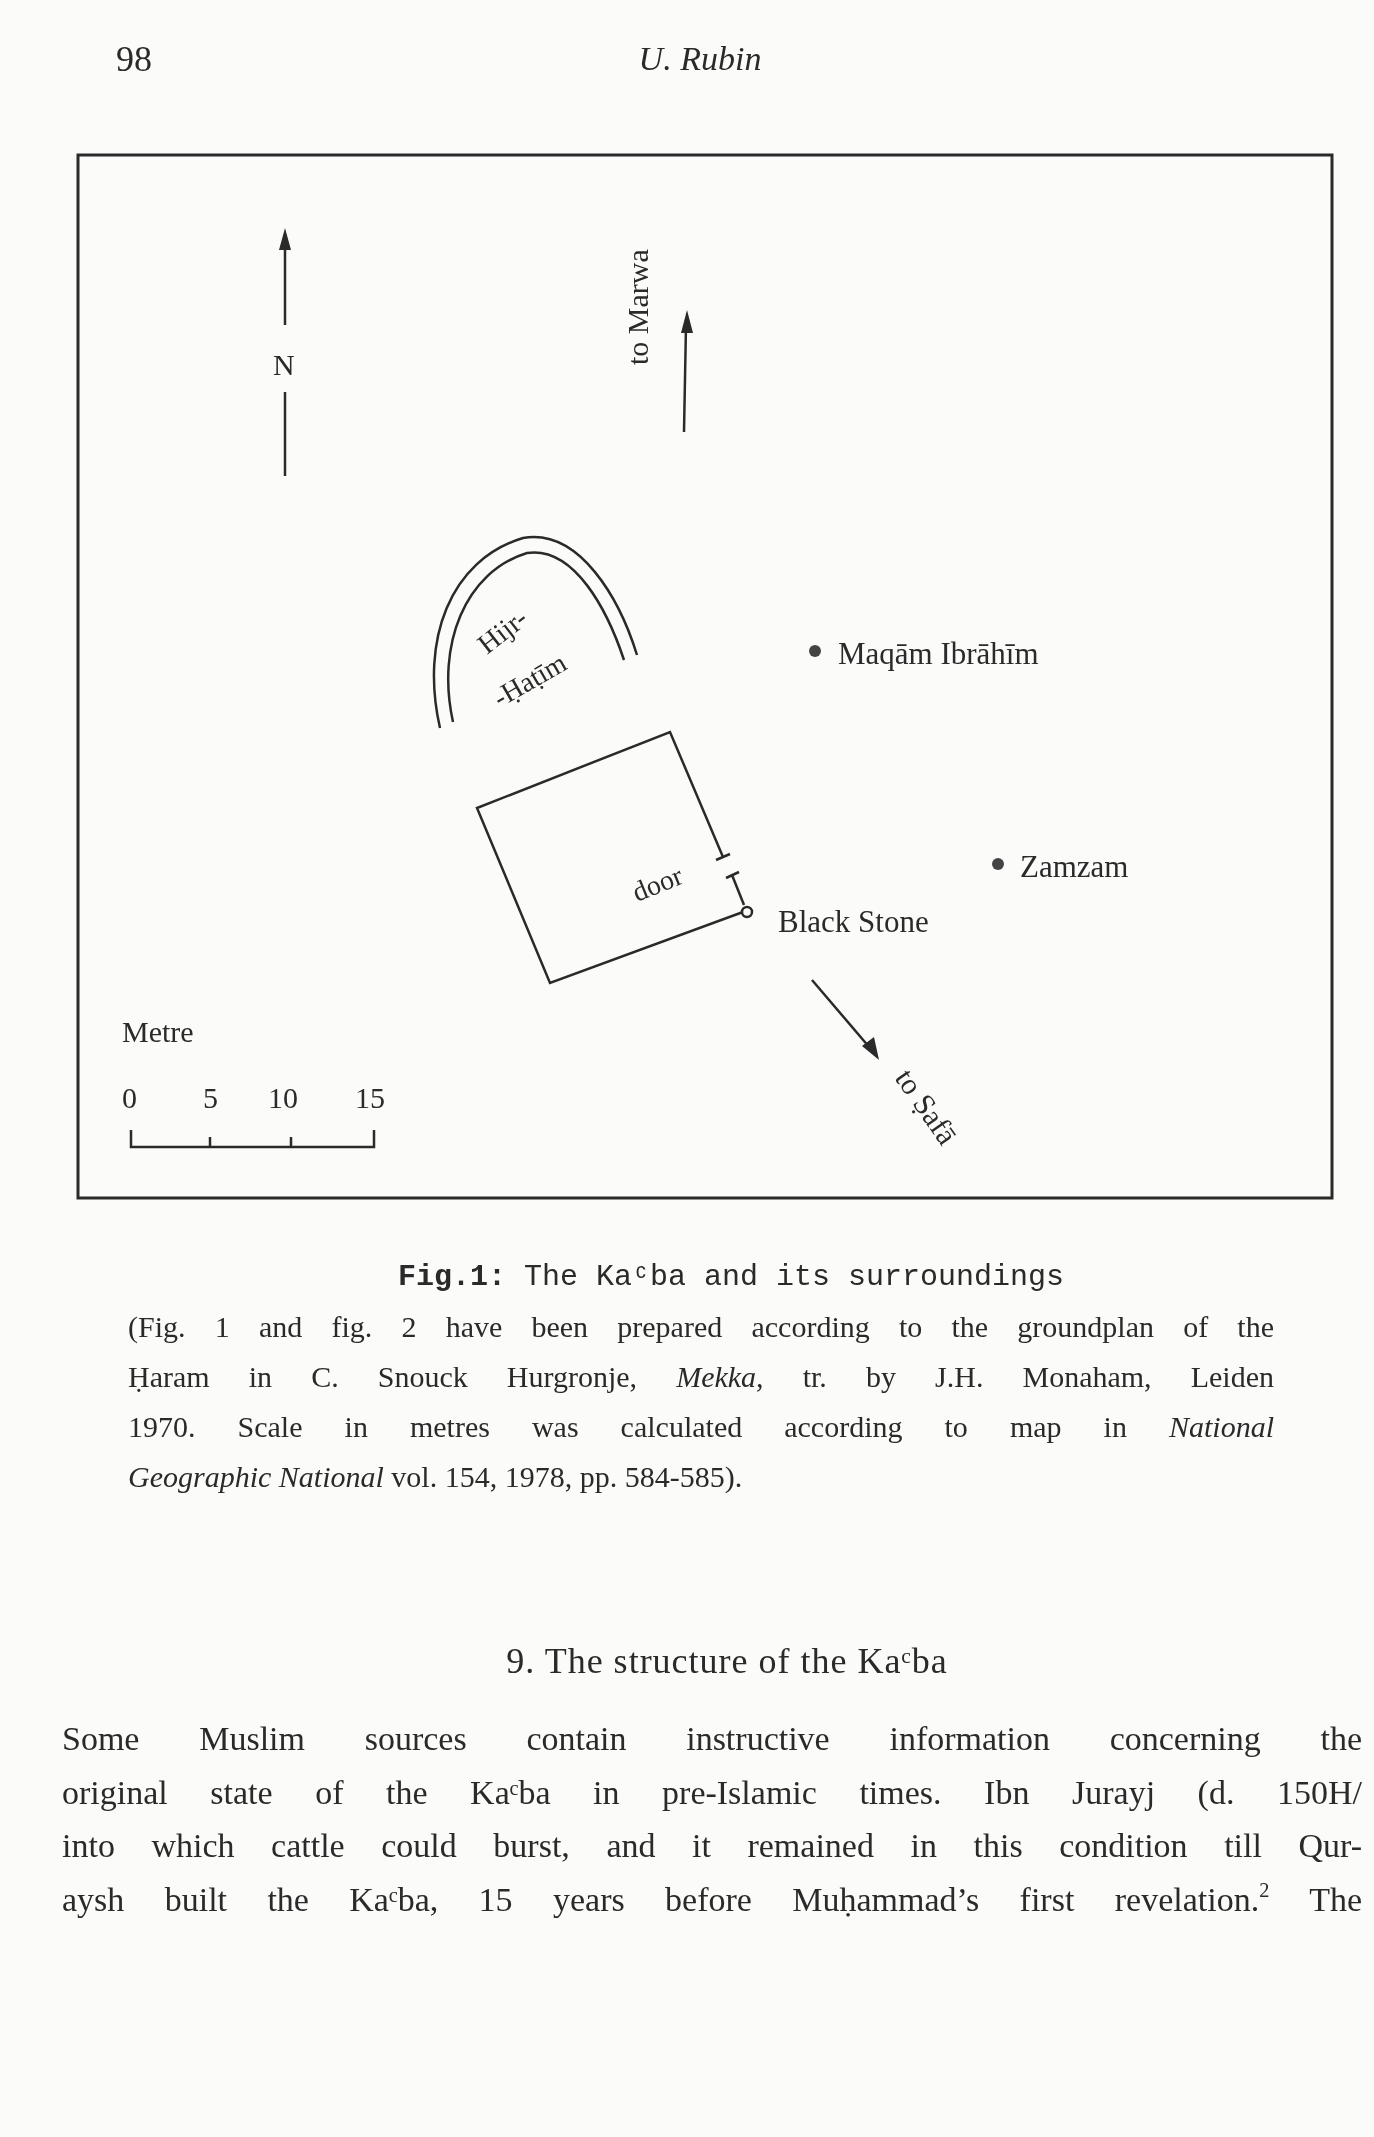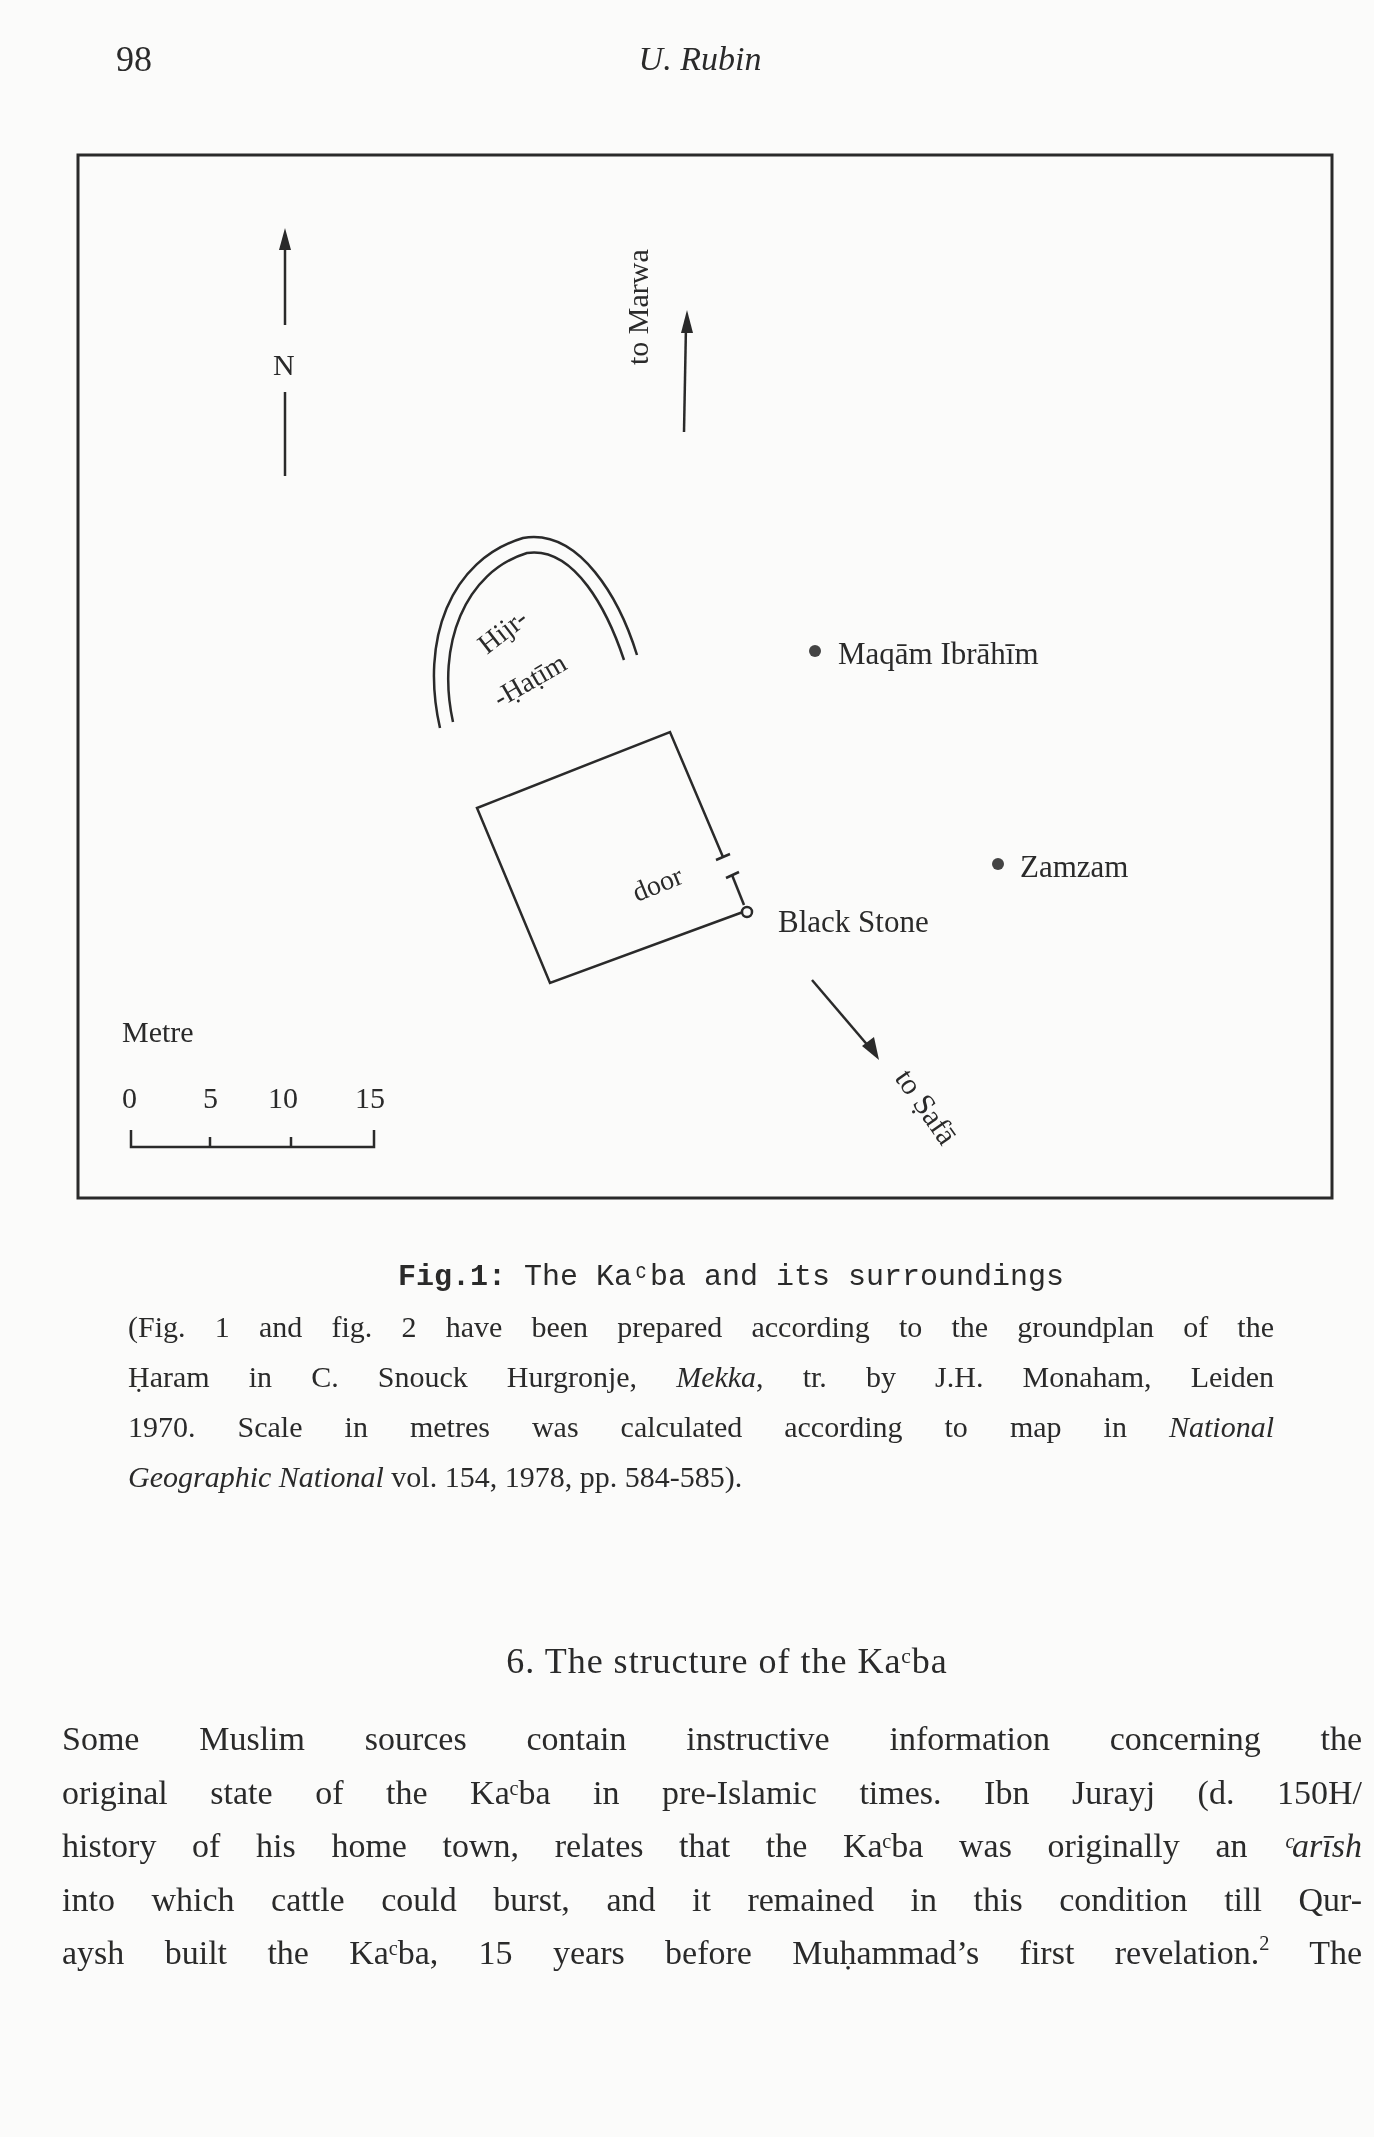--- a/index.html
+++ b/index.html
@@ -97,21 +97,20 @@
 <div id="caption">
   <div class="title-line">
     <span class="fig-label">Fig.1:</span><span> The Kaᶜba and its surroundings</span>
   </div>
   <span class="cap-line">(Fig. 1 and fig. 2 have been prepared according to the groundplan of the</span>
   <span class="cap-line"><span>Ḥaram in C. Snouck Hurgronje, </span><i>Mekka</i><span>, tr. by J.H. Monaham, Leiden</span></span>
   <span class="cap-line"><span>1970. Scale in metres was calculated according to map in </span><i>National</i></span>
   <span class="cap-line last"><i>Geographic National</i><span> vol. 154, 1978, pp. 584-585).</span></span>
 </div>
 
-<div id="section-heading" class="abs">6. The structure of the Kaᶜba</div>
+<div id="section-heading" class="abs">9. The structure of the Kaᶜba</div>
 
 <div id="body-text">
   <span class="line">Some Muslim sources contain instructive information concerning the</span>
   <span class="line">original state of the Kaᶜba in pre-Islamic times. Ibn Jurayj (d. 150H/</span>
-  <span class="line"><span>history of his home town, relates that the Kaᶜba was originally an </span><i>ᶜarīsh</i></span>
   <span class="line">into which cattle could burst, and it remained in this condition till Qur-</span>
   <span class="line"><span>aysh built the Kaᶜba, 15 years before Muḥammad’s first revelation.</span><sup>2</sup><span> The</span></span>
 </div>
 
 </body></html>

